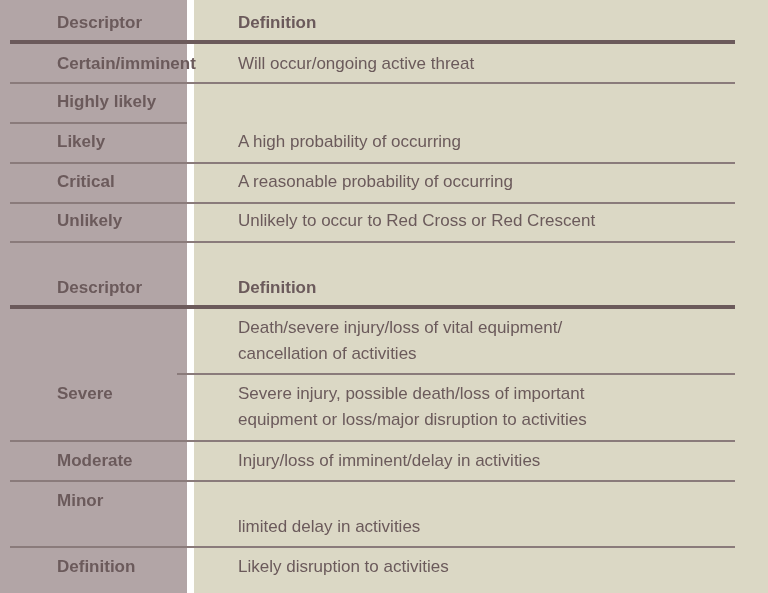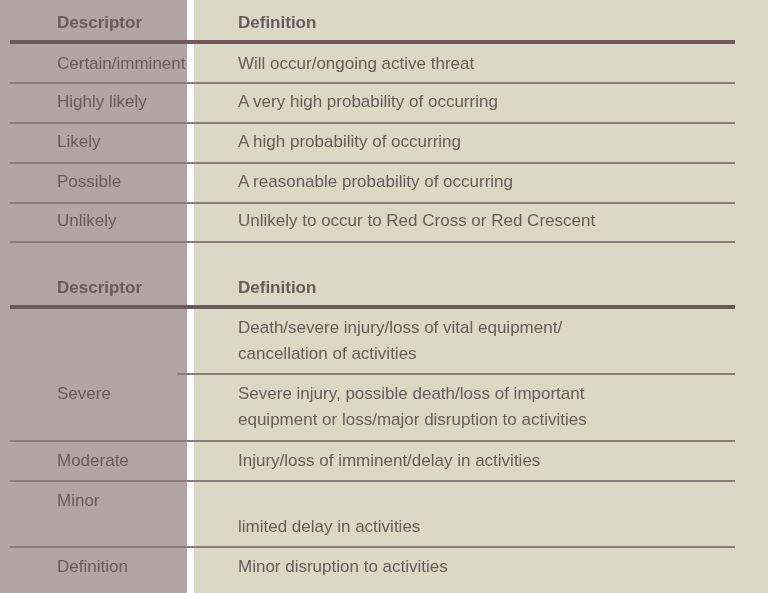--- a/index.html
+++ b/index.html
@@ -24,21 +24,21 @@
     box-sizing:border-box;
   }
   .cell-r {
     position:absolute; left:177px; width:558px; top:0; bottom:0;
     box-sizing:border-box; padding-left:1px;
   }
   .txt {
     font-size:17px; line-height:26px; white-space:nowrap;
     position:absolute; top:5px;margin-left:47px;
   }
-  .cell-l .txt { left:0; }
+  .cell-l .txt { left:0;font-weight:bold; }
   .cell-r .txt { left:14px; }
   .hdr .txt { font-weight:bold; top:10px; }
   .line-thick { border-bottom:4px solid #6b5a5b; }
   .line-thin { border-bottom:2px solid #8a7b7b; }
 </style>
 </head>
 <body>
 
 <div class="col-left"></div>
 <div class="col-right"></div>
@@ -58,35 +58,32 @@
         <span class="txt" style="top:3px">Certain/imminent</span>
       </div>
     <div class="cell-r line-thin">
         <span class="txt" style="top:3px">Will occur/ongoing active threat</span>
       </div>
   </div>
   <div class="row" style="top:86px;height:38px;">
     <div class="cell-l line-thin">
         <span class="txt" style="top:3px">Highly likely</span>
       </div>
-    <div class="cell-r line-thin">
-        <span class="txt" style="top:3px">A very high probability of occurring</span>
-      </div>
   </div>
   <div class="row" style="top:126px;height:38px;">
     <div class="cell-l line-thin">
         <span class="txt" style="top:3px">Likely</span>
       </div>
     <div class="cell-r line-thin">
         <span class="txt" style="top:3px">A high probability of occurring</span>
       </div>
   </div>
   <div class="row" style="top:166px;height:38px;">
     <div class="cell-l line-thin">
-        <span class="txt" style="top:3px">Possible</span>
+        <span class="txt" style="top:3px">Critical</span>
       </div>
     <div class="cell-r line-thin">
         <span class="txt" style="top:3px">A reasonable probability of occurring</span>
       </div>
   </div>
   <div class="row" style="top:206px;height:37px;">
     <div class="cell-l line-thin">
         <span class="txt" style="top:2px">Unlikely</span>
       </div>
     <div class="cell-r line-thin">
@@ -134,16 +131,16 @@
       </div>
     <div class="cell-r line-thin">
       <span class="txt" style="top:30px">limited delay in activities</span>
     </div>
   </div>
   <div class="row" style="top:284px;height:43px;">
     <div class="cell-l">
         <span class="txt" style="top:4px">Definition</span>
       </div>
     <div class="cell-r">
-        <span class="txt" style="top:4px">Minor disruption to activities</span>
+        <span class="txt" style="top:4px">Likely disruption to activities</span>
       </div>
   </div>
 </div>
 
 </body></html>

